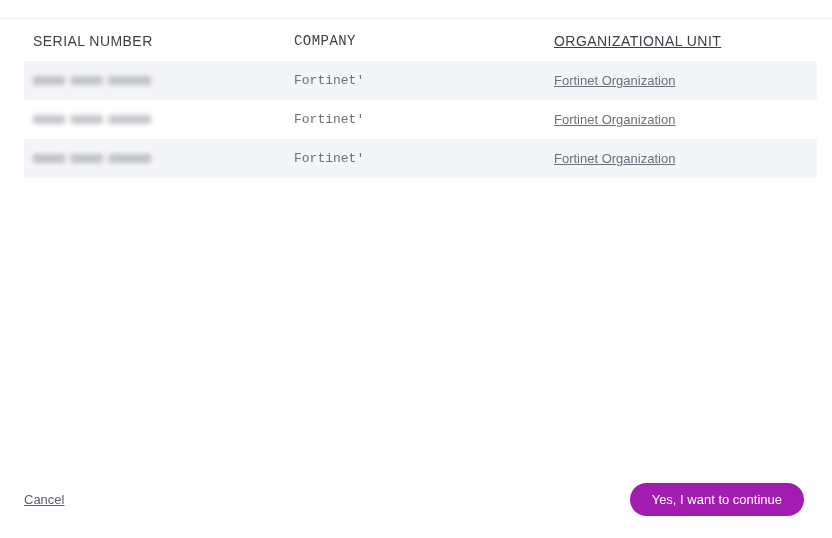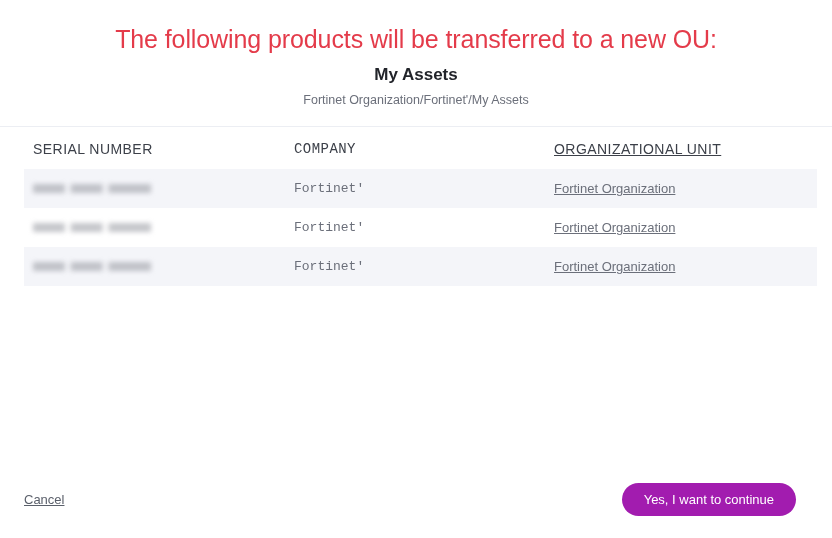--- a/index.html
+++ b/index.html
@@ -108,21 +108,21 @@
     filter: blur(2.4px);
     vertical-align: middle;
     position: relative;
     top: -1px;
   }
 
   
   .footer {
     position: absolute;
     left: 0;
-    right: 12px;
+    right: 4px;
     bottom: 0;
     height: 78px;
     display: flex;
     align-items: center;
     justify-content: space-between;
     padding: 0 24px;
     box-sizing: border-box;
   }
   .cancel-link {
     color: #5a5f6a;
@@ -145,25 +145,20 @@
     padding: 0 22px;
     cursor: pointer;
     white-space: nowrap;
   }
 </style>
 </head>
 <body>
 
 <div class="dialog">
 
-  <div class="header-block">
-    <h1 class="main-heading">The following products will be transferred to a new OU:</h1>
-    <div class="subtitle">My Assets</div>
-    <div class="breadcrumb">Fortinet Organization/Fortinet'/My Assets</div>
-  </div>
 
   <div class="table-wrap">
     <table class="table">
       <thead>
         <tr>
           <th class="col-serial">SERIAL NUMBER</th>
           <th class="col-company">COMPANY</th>
           <th class="col-ou">ORGANIZATIONAL UNIT</th>
         </tr>
       </thead>

